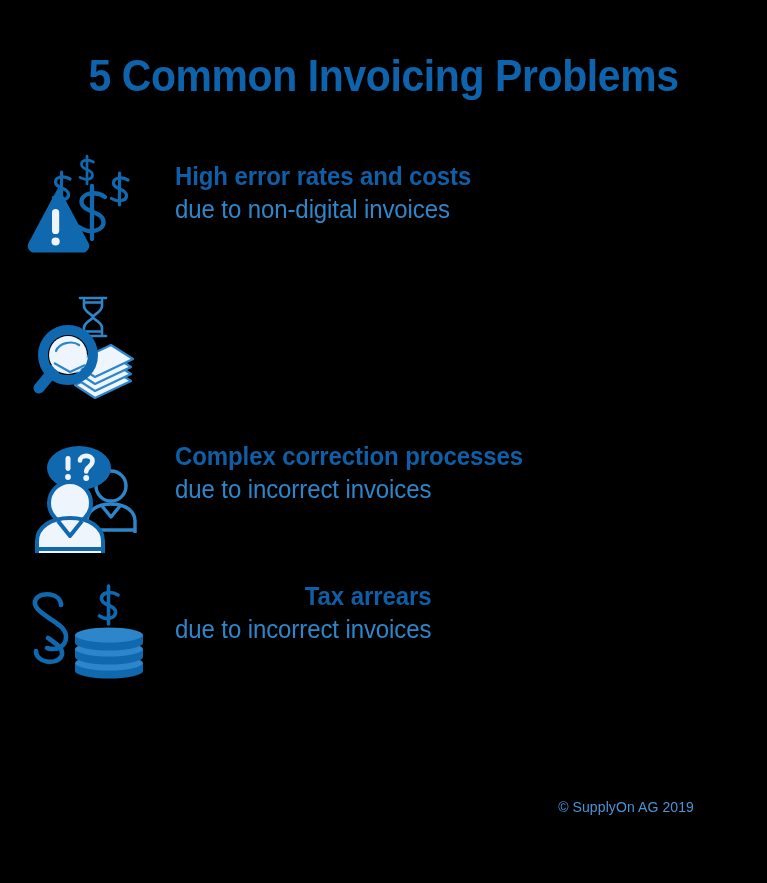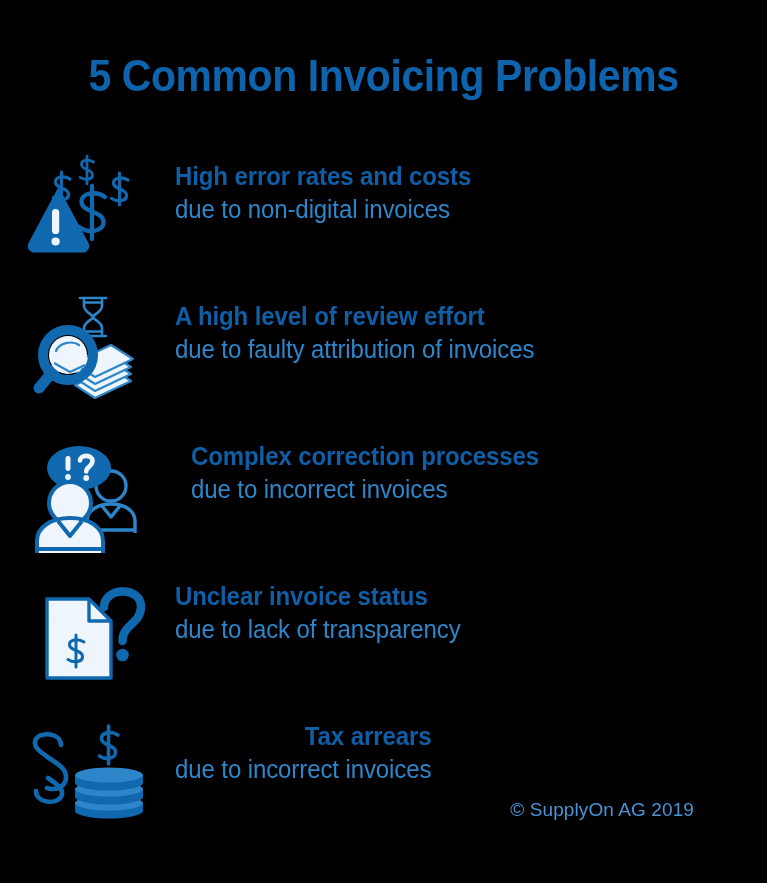--- a/index.html
+++ b/index.html
@@ -82,28 +82,28 @@
     letter-spacing: -0.1px;
     margin-top: 2px;
     transform: scaleX(0.96);
     transform-origin: left center;
     white-space: nowrap;
   }
   .copyright {
     position: absolute;
     right: 73px;
     top: 799px;
-    font-size: 19px;
+    font-size: 14px;
     color: #4a94d6;
     letter-spacing: 0.1px;
   }
   
   .item-1 { height: 140px; }
   .item-2 { height: 140px; }
-  .item-3 { height: 140px; gap: 16px; }
+  .item-3 { height: 140px; }
   .item-4 { height: 140px; }
   .item-5 { height: 130px; text-align: right; }
 </style>
 </head>
 <body>
 
 <div class="page">
 
   <div class="title">5 Common Invoicing Problems</div>
 
@@ -168,24 +168,20 @@
           <path d="M31 77 L16 95" stroke="#1068ae" stroke-width="11" stroke-linecap="round" fill="none"></path>
 
           <circle cx="45" cy="62" r="25" fill="none" stroke="#1068ae" stroke-width="10"></circle>
           <circle cx="45" cy="62" r="19" fill="#eef5fd"></circle>
 
           <path d="M33 58 C36 50, 49 47, 56 52" stroke="#2e86ca" stroke-width="2.2" fill="none" stroke-linecap="round"></path>
 
           <path d="M31 70 L47 79 L62 72" stroke="#2e86ca" stroke-width="2.2" fill="none" stroke-linejoin="round"></path>
         </svg>
       </div>
-      <div class="text-cell">
-        <div class="item-heading">A high level of review effort</div>
-        <div class="item-sub">due to faulty attribution of invoices</div>
-      </div>
     </div>
 
     <div class="item item-3">
       <div class="icon-cell">
         <svg width="130" height="120" viewBox="0 0 130 120">
 
           <circle cx="88" cy="53" r="15" fill="none" stroke="#2e86ca" stroke-width="3.4"></circle>
           <path d="M64 100 L64 88 C64 78, 74 71, 88 71 C102 71, 112 78, 112 88 L112 100" fill="none" stroke="#2e86ca" stroke-width="3.4" stroke-linejoin="round"></path>
           <path d="M79 73 L88 84 L97 73" fill="none" stroke="#2e86ca" stroke-width="3.4" stroke-linejoin="round"></path>
           <line x1="64" y1="97" x2="112" y2="97" stroke="#2e86ca" stroke-width="3.4"></line>
@@ -203,41 +199,20 @@
           <path d="M35 88 L47 103 L59 88" fill="none" stroke="#1068ae" stroke-width="4" stroke-linejoin="round"></path>
           <line x1="14" y1="116" x2="80" y2="116" stroke="#1068ae" stroke-width="4"></line>
         </svg>
       </div>
       <div class="text-cell">
         <div class="item-heading">Complex correction processes</div>
         <div class="item-sub">due to incorrect invoices</div>
       </div>
     </div>
 
-    <div class="item item-4">
-      <div class="icon-cell">
-        <svg width="130" height="120" viewBox="0 0 130 120">
-
-          <path d="M24 26 L66 26 L88 48 L88 105 L24 105 Z" fill="#eef5fd" stroke="#1068ae" stroke-width="3.4" stroke-linejoin="round"></path>
-          <path d="M66 26 L66 48 L88 48" fill="none" stroke="#1068ae" stroke-width="3.4" stroke-linejoin="round"></path>
-
-          <g stroke="#1068ae" stroke-width="3" fill="none" stroke-linecap="round">
-            <path d="M61 69 C55 65, 46 66.5, 46.5 72 C47 78, 59 77, 59.5 83 C60 89, 51 90.5, 45 86.5"></path>
-            <line x1="53" y1="62" x2="53" y2="94"></line>
-          </g>
-
-          <path d="M81 34 C81 14, 118 13, 118 33.5 C118 51, 99.5 51, 99.5 68" fill="none" stroke="#1068ae" stroke-width="8.5" stroke-linecap="round"></path>
-          <circle cx="99.5" cy="82" r="6.3" fill="#1068ae"></circle>
-        </svg>
-      </div>
-      <div class="text-cell">
-        <div class="item-heading">Unclear invoice status</div>
-        <div class="item-sub">due to lack of transparency</div>
-      </div>
-    </div>
 
     <div class="item item-5">
       <div class="icon-cell">
         <svg width="130" height="110" viewBox="0 0 130 110">
 
           <g fill="none" stroke="#1068ae" stroke-width="4.6" stroke-linecap="round">
             <path d="M38 27 C38 15, 18 13, 13 21 C8.5 28.5, 18 34.5, 26 40
                      C34 45.5, 43 50, 43 59 C43 69, 33 73, 24 70"></path>
             <path d="M13 73 C13 85, 33 87, 38 79 C42.5 71.5, 33 65.5, 25 60"></path>
           </g>

